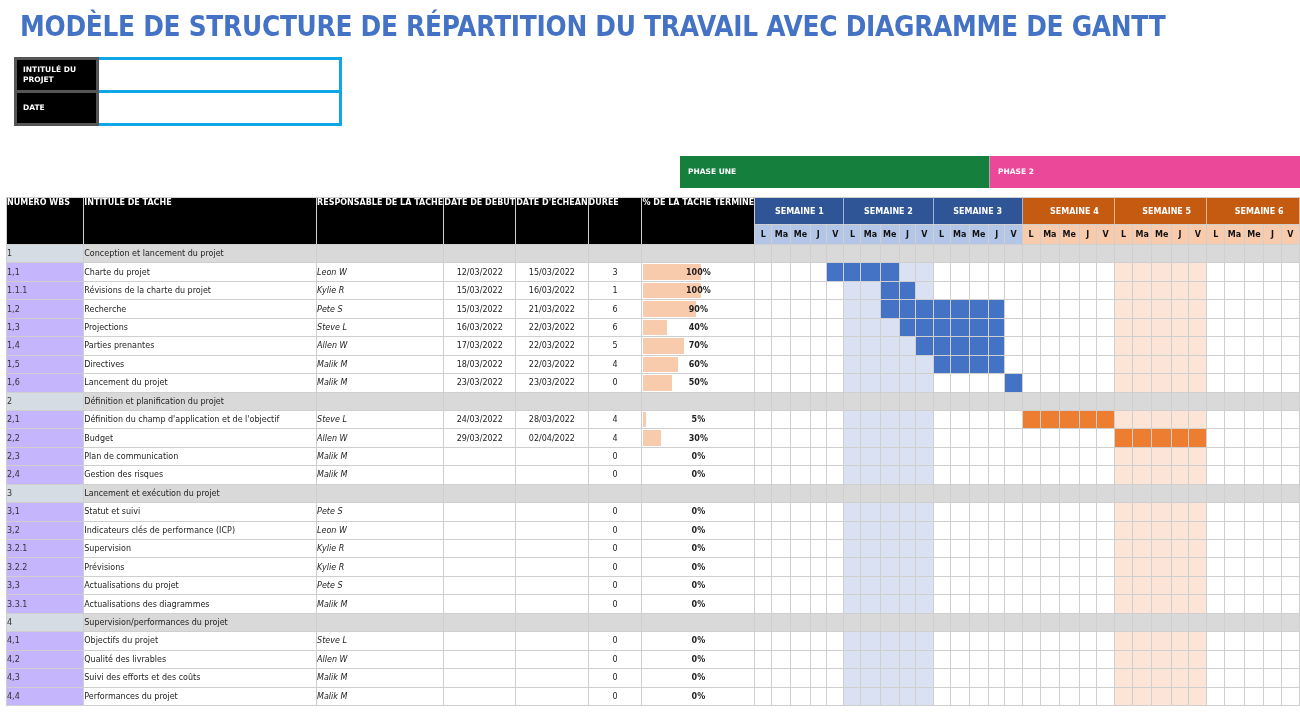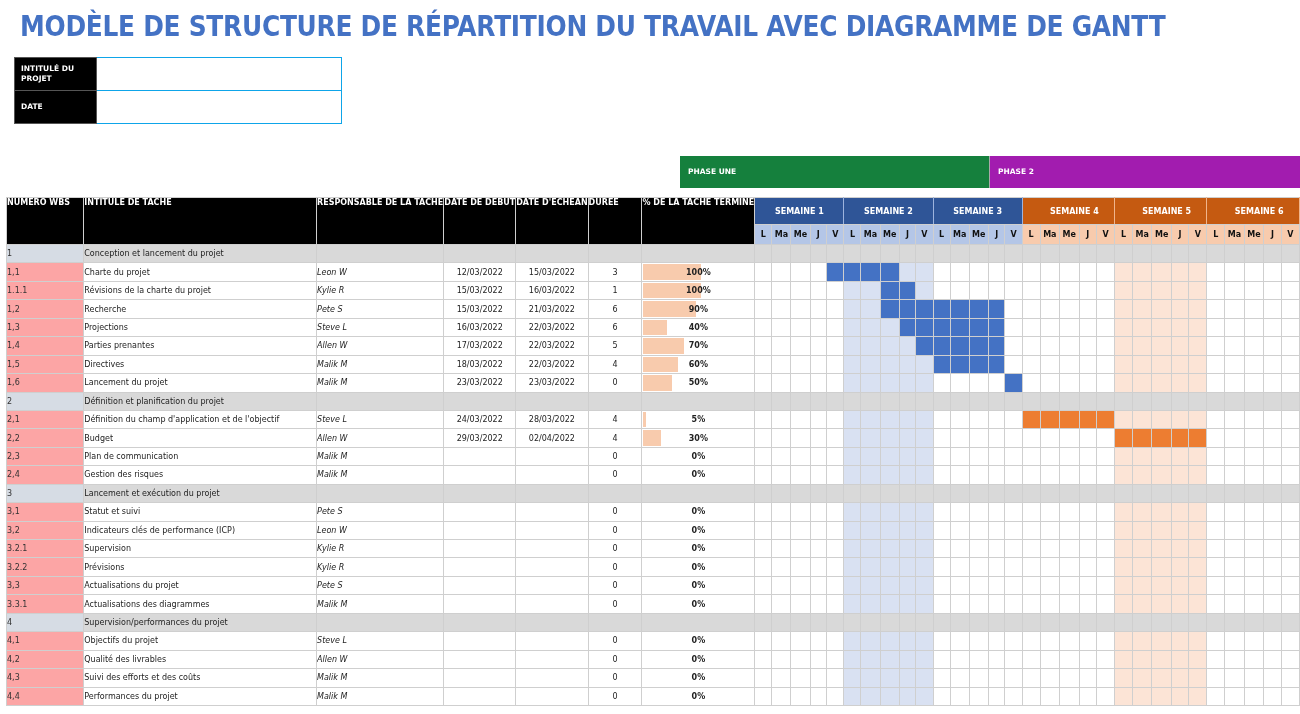--- a/index.html
+++ b/index.html
@@ -5,39 +5,39 @@
   * { box-sizing: border-box; margin: 0; padding: 0; }
   html, body { width: 1300px; height: 714px; background: #ffffff; overflow: hidden; }
   body { position: relative; font-family: "DejaVu Sans", sans-serif; color: #222; }
   .title {
     position: absolute; left: 20px; top: 10px;
     font-family: "DejaVu Sans", sans-serif; font-weight: bold;
     font-size: 27.5px; color: #4472C4; letter-spacing: -0.3px; white-space: nowrap;
     transform: scaleX(0.905); transform-origin: left top;
   }
   .info { position: absolute; left: 14px; top: 57px; width: 328px; border-collapse: collapse; }
-  .info td { border: 1px solid #0ea5e9; height: 33px; }
+  .info td { border: 3px solid #0ea5e9; height: 33px; }
   .info td.lbl { background: #000; color: #fff; width: 82px; font-size: 7.5px; font-weight: bold; padding: 0 6px; line-height: 10px; border-color: #555; }
   .info td.val { background: #fff; }
 
   .phase { position: absolute; top: 156px; height: 32px; color: #fff; font-size: 7.5px; font-weight: bold; padding-left: 8px; line-height: 32px; }
   .phase1 { left: 680px; width: 309px; background: #15803d; }
-  .phase2 { left: 989px; width: 311px; background: #a21caf; border-left: 1px solid #aaa; }
+  .phase2 { left: 989px; width: 311px; background: #ec4899; border-left: 1px solid #aaa; }
 
   table.main { position: absolute; left: 6px; top: 197px; border-collapse: collapse; table-layout: fixed; }
   table.main td, table.main th { border: 1px solid #cfcfcf; font-size: 8px; overflow: hidden; white-space: nowrap; padding: 0; }
   th.h { background: #000; color: #fff; font-weight: bold; font-size: 7.6px; text-align: left; vertical-align: top; padding: 5px 6px 0 6px; line-height: 10px; white-space: normal; border-color: #000; border-right: 1px solid #555; }
   th.wk { height: 27px; color: #fff; font-weight: bold; font-size: 7.6px; text-align: center; padding-left: 8px; }
   th.wk.b { background: #2F5597; border-right: 1px solid #9db3dd; }
   th.wk.o { background: #C55A11; border-right: 1px solid #f0b48c; padding-left: 12px; }
   th.day { height: 20px; font-size: 7.6px; font-weight: bold; text-align: center; color: #111; }
   th.day.b { background: #B4C6E7; }
   th.day.o { background: #F8CBAD; }
   tr.r td { height: 18.45px; }
-  td.wbs { background: #fca5a5; padding-left: 6px; color: #333; }
+  td.wbs { background: #c4b5fd; padding-left: 6px; color: #333; }
   td.task { padding-left: 8px; color: #222; }
   td.resp { padding-left: 8px; font-style: italic; }
   td.date { text-align: center; }
   td.dur { text-align: center; }
   td.pct { position: relative; text-align: center; font-weight: bold; }
   td.pct .bar { position: absolute; left: 1px; top: 1px; bottom: 1px; background: #F8CBAD; }
   td.pct span.t { position: relative; }
   tr.grp td { background: #D9D9D9; }
   tr.grp td.wbs { background: #D6DCE4; }
   td.g { width: 20.6px; }

